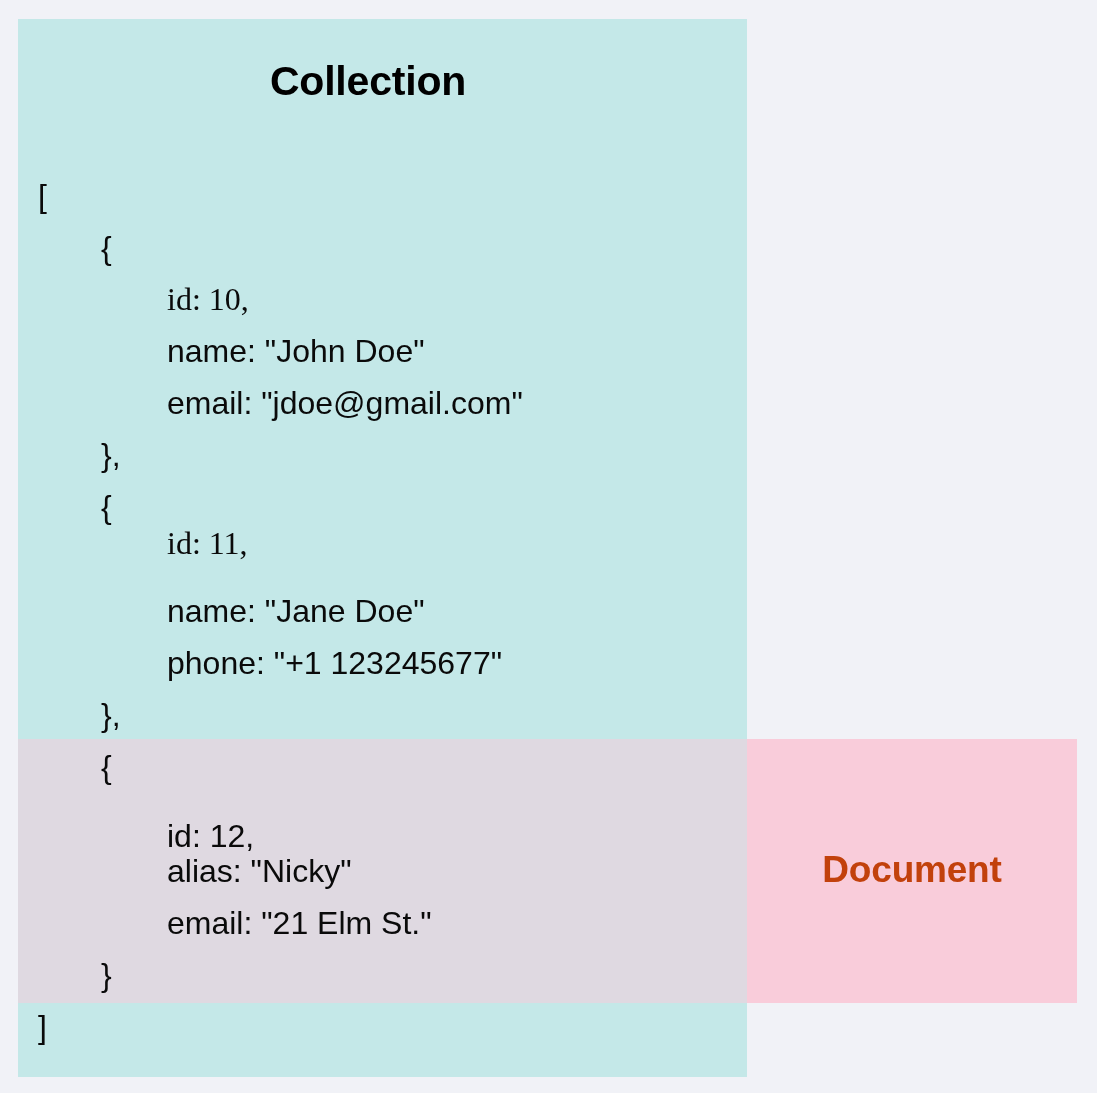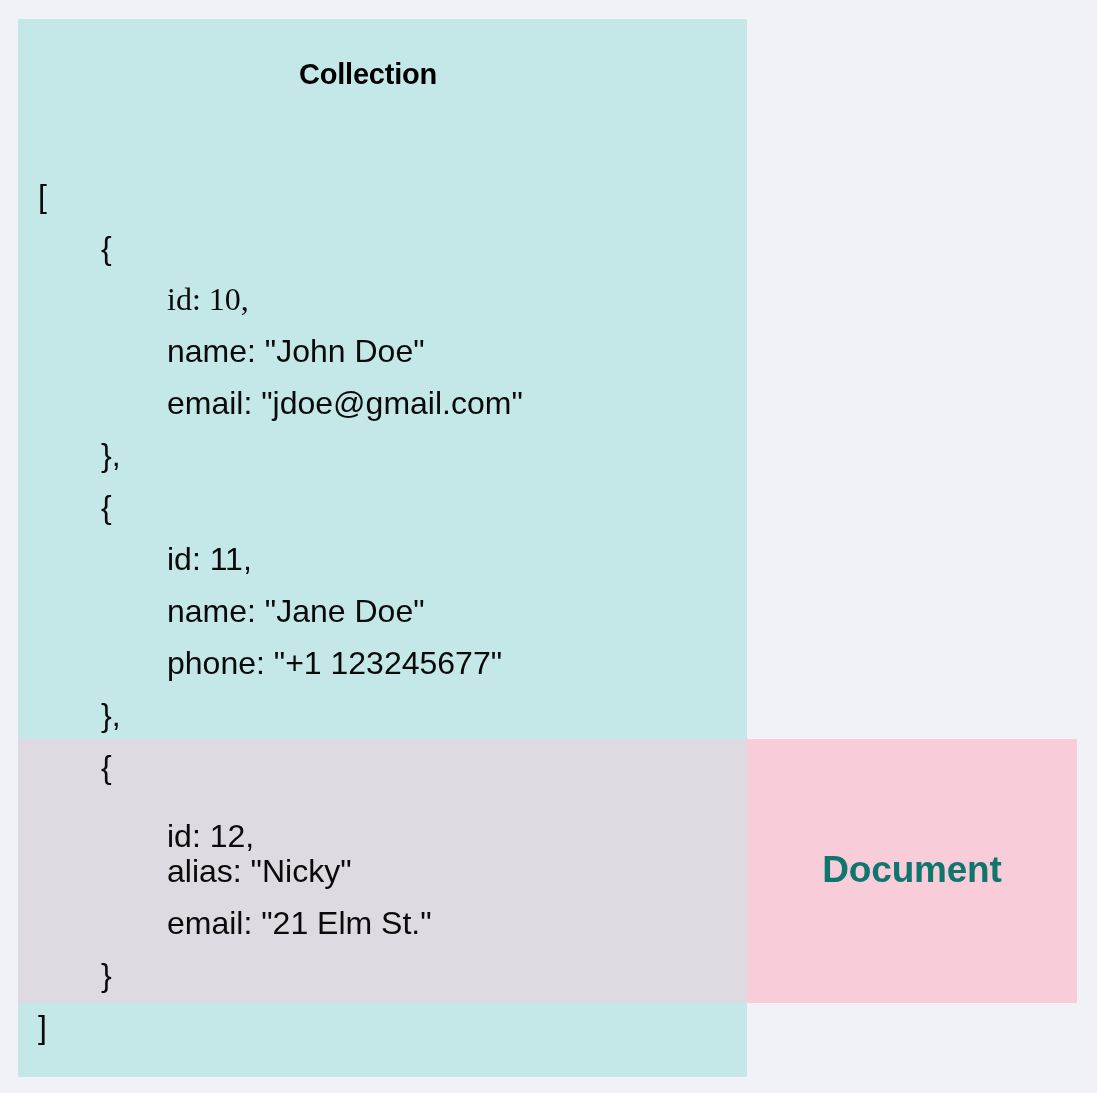--- a/index.html
+++ b/index.html
@@ -49,36 +49,36 @@
     background: #dfd9e1;
   }
 
   
   .collection-title {
     position: absolute;
     left: 18px;
     top: 58px;
     width: 700px;
     text-align: center;
-    font-size: 29px;
+    font-size: 41px;
     font-weight: bold;
     color: #000000;
     line-height: 1.15;
     letter-spacing: -0.2px;
   }
 
   .document-title {
     position: absolute;
     left: 747px;
     top: 849px;
     width: 330px;
     text-align: center;
     font-size: 37px;
     font-weight: bold;
-    color: #0f766e;
+    color: #c2410c;
     line-height: 1.15;
     letter-spacing: -0.2px;
   }
 
   
   .code-block {
     position: absolute;
     left: 0;
     top: 0;
     width: 747px;
@@ -113,21 +113,21 @@
   <div class="document-title">Document</div>
 
   <div class="code-block" id="code-block">
       <div class="code-line ind0" style="top: 180px;">[</div>
       <div class="code-line ind1" style="top: 232px;">{</div>
       <div class="code-line ind2" style="top: 283px; font-family: Liberation Serif, serif;">id: 10,</div>
       <div class="code-line ind2" style="top: 335px;">name: "John Doe"</div>
       <div class="code-line ind2" style="top: 387px;">email: "jdoe@gmail.com"</div>
       <div class="code-line ind1" style="top: 439px;">},</div>
       <div class="code-line ind1" style="top: 491px;">{</div>
-      <div class="code-line ind2" style="top: 543px;">id: 11,</div>
+      <div class="code-line ind2" style="top: 527px; font-family: Liberation Serif, serif;">id: 11,</div>
       <div class="code-line ind2" style="top: 595px;">name: "Jane Doe"</div>
       <div class="code-line ind2" style="top: 647px;">phone: "+1 123245677"</div>
       <div class="code-line ind1" style="top: 699px;">},</div>
       <div class="code-line ind1" style="top: 751px;">{</div>
       <div class="code-line ind2" style="top: 820px;">id: 12,</div>
       <div class="code-line ind2" style="top: 855px;">alias: "Nicky"</div>
       <div class="code-line ind2" style="top: 907px;">email: "21 Elm St."</div>
       <div class="code-line ind1" style="top: 959px;">}</div>
       <div class="code-line ind0" style="top: 1011px;">]</div>
     </div>

